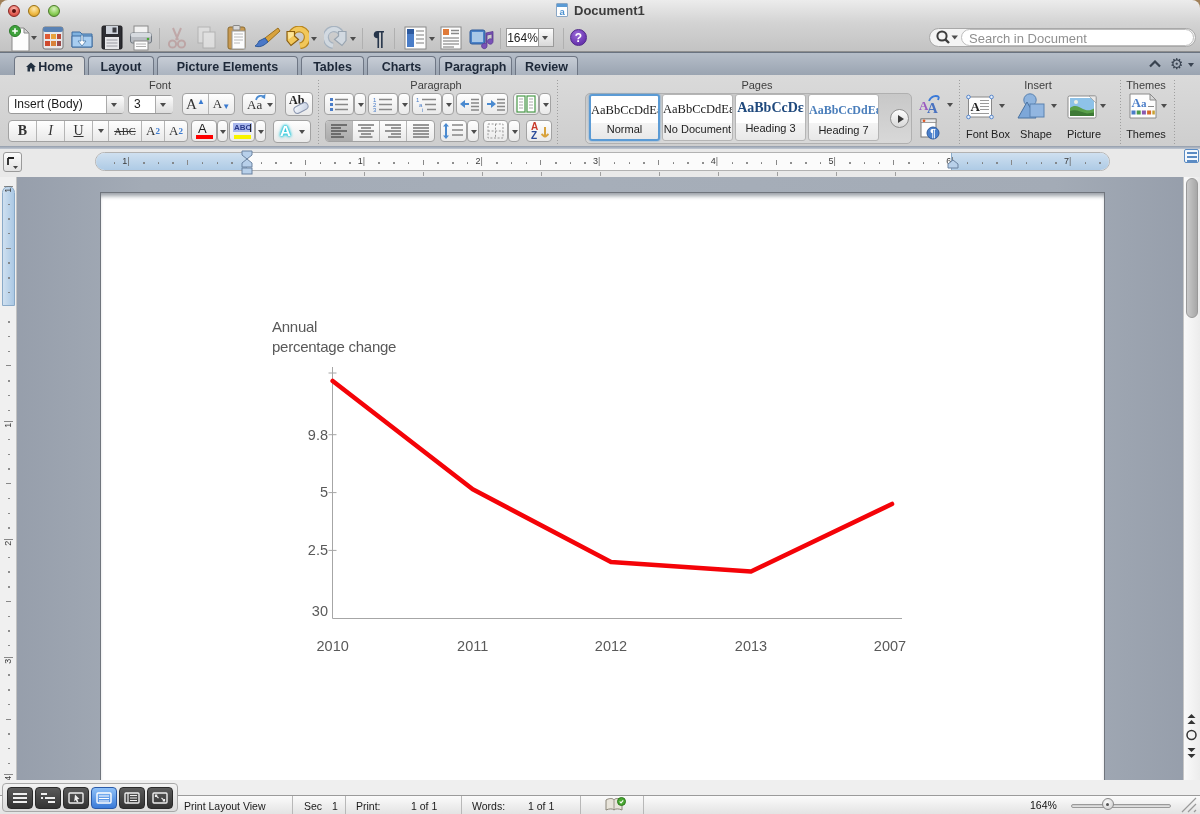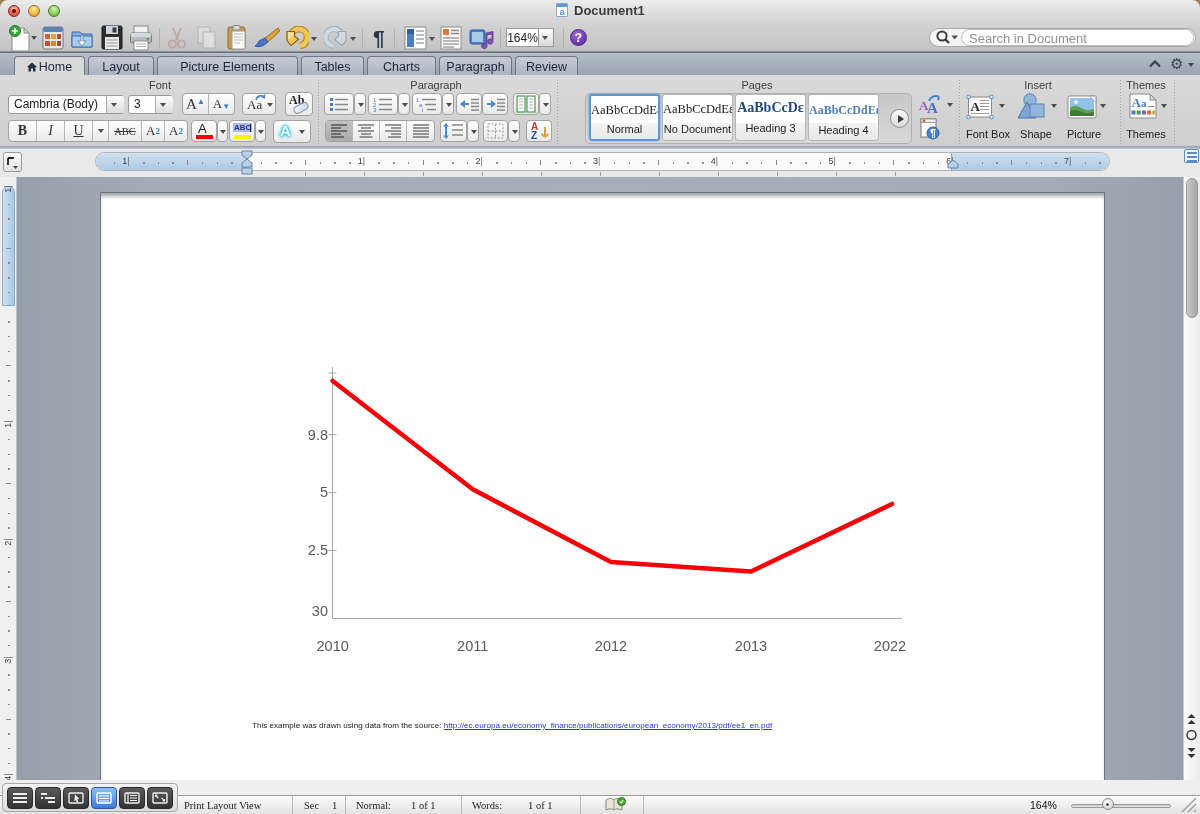--- a/index.html
+++ b/index.html
@@ -156,21 +156,21 @@
     <div class="abs" style="left:538px;top:28px;width:16px;height:19px;background:linear-gradient(#fdfdfd,#d8d8d8);border:1px solid #9a9a9a;"></div>
     <div class="dd" style="left:542px;top:36px;"></div>
     <div class="vsep" style="left:563px;top:28px;height:21px;"></div>
 
     <div class="abs" style="left:570px;top:29px;width:17px;height:17px;border-radius:50%;background:radial-gradient(circle at 40% 30%,#9a6ad8,#6a35b0 70%);border:1px solid #50288a;color:#fff;font-size:12px;font-weight:bold;text-align:center;line-height:16px;">?</div>
   </div>
 </div>
 
 <div class="abs" id="tabrow" style="left:0;top:52px;width:1200px;height:23px;background:linear-gradient(#b6bec9,#9aa4b1);border-top:1px solid #6a7380;">
   <style>
-    .tab { position:absolute; top:3px; height:20px; border:1px solid #6e7684; border-bottom:none; border-radius:4px 4px 0 0; background:linear-gradient(#c7cdd6,#a9b2be); font-size:12.5px; font-weight:400; color:#1d2838; text-align:center; line-height:20px; }
+    .tab { position:absolute; top:3px; height:20px; border:1px solid #6e7684; border-bottom:none; border-radius:4px 4px 0 0; background:linear-gradient(#c7cdd6,#a9b2be); font-size:12.5px; font-weight:700; color:#1d2838; text-align:center; line-height:20px; }
     .tab.active { background:#d9d9d9; }
   </style>
   <div class="tab active" style="left:14px;width:71px;"><svg style="vertical-align:-1px;margin-right:2px;" width="10" height="10" viewBox="0 0 10 10">
         <path d="M5 0.5 L10 5 h-1.5 v4.5 h-2.5 v-3 h-2 v3 h-2.5 v-4.5 h-1.5 z" fill="#223040"></path>
       </svg>Home</div>
   <div class="tab" style="left:88px;width:66px;">Layout</div>
   <div class="tab" style="left:157px;width:141px;">Picture Elements</div>
   <div class="tab" style="left:301px;width:63px;">Tables</div>
   <div class="tab" style="left:367px;width:69px;">Charts</div>
   <div class="tab" style="left:439px;width:73px;">Paragraph</div>
@@ -189,21 +189,21 @@
 <div class="glabel" style="left:697px;">Pages</div>
 <div class="glabel" style="left:978px;">Insert</div>
 <div class="glabel" style="left:1086px;">Themes</div>
 <div class="dotsep" style="left:318px;"></div>
 <div class="dotsep" style="left:557px;"></div>
 <div class="dotsep" style="left:959px;"></div>
 <div class="dotsep" style="left:1120px;"></div>
 <div class="dotsep" style="left:1174px;"></div>
 
 <div class="abs" style="left:8px;top:95px;width:116px;height:19px;background:#fff;border:1px solid #9a9a9a;border-radius:3px;">
-  <div class="abs" style="left:5px;top:0;font-size:12px;color:#1a1a1a;line-height:17px;">Cambria (Body)</div>
+  <div class="abs" style="left:5px;top:0;font-size:12px;color:#1a1a1a;line-height:17px;">Insert (Body)</div>
   <div class="abs" style="left:97px;top:0;width:18px;height:17px;background:linear-gradient(#fdfdfd,#dcdcdc);border-left:1px solid #aaa;border-radius:0 2px 2px 0;"></div>
   <div class="dd" style="left:102px;top:6.5px;"></div>
 </div>
 <div class="abs" style="left:128px;top:95px;width:45px;height:19px;background:#fff;border:1px solid #9a9a9a;border-radius:3px;">
   <div class="abs" style="left:5px;top:0;font-size:12px;color:#1a1a1a;line-height:17px;">3</div>
   <div class="abs" style="left:26px;top:0;width:18px;height:17px;background:linear-gradient(#fdfdfd,#dcdcdc);border-left:1px solid #aaa;border-radius:0 2px 2px 0;"></div>
   <div class="dd" style="left:31px;top:6.5px;"></div>
 </div>
 <div class="seg" style="left:182px;top:93px;width:53px;height:22px;font-family:'Liberation Serif',serif;">
   <div style="width:26px;">
@@ -378,21 +378,21 @@
 <div class="stylebox" style="left:662px;">
   <div class="t1">AaBbCcDdEɛ</div>
     <div class="t2">No Document</div>
 </div>
 <div class="stylebox" style="left:735px;">
   <div class="t1" style="font-weight:bold;color:#1f497d;font-size:14px;margin-top:5px;">AaBbCcDɛ</div>
     <div class="t2">Heading 3</div>
 </div>
 <div class="stylebox" style="left:808px;">
   <div class="t1" style="font-weight:bold;color:#4a7ebb;font-size:12px;margin-top:8px;">AaBbCcDdEɛ</div>
-    <div class="t2">Heading 4</div>
+    <div class="t2">Heading 7</div>
 </div>
 <div class="abs" style="left:890px;top:109px;width:19px;height:19px;border-radius:50%;background:linear-gradient(#fdfdfd,#d8d8d8);border:1px solid #909090;">
   <div class="abs" style="left:6.5px;top:4.5px;width:0;height:0;border-top:4.5px solid transparent;border-bottom:4.5px solid transparent;border-left:6.5px solid #3a3a3a;"></div>
 </div>
 
 <div class="abs" style="left:919px;top:96px;width:26px;height:20px;">
   <span class="abs" style="left:0;top:2px;font-size:13px;font-weight:bold;color:#9a5ac0;font-family:'Liberation Serif',serif;">A</span>
   <span class="abs" style="left:8px;top:4px;font-size:15px;font-weight:bold;color:#4a72c0;font-family:'Liberation Serif',serif;">A</span>
   <svg class="abs" style="left:8px;top:-3px;" width="16" height="10" viewBox="0 0 16 10">
       <path d="M2 8 C4 3 9 2 12 4 M12 4 l-3.5 -1 M12 4 l-1 3" stroke="#3a7ad8" stroke-width="1.8" fill="none"></path>
@@ -607,62 +607,62 @@
 <b style="position:absolute;left:2px;top:6.8px;font-weight:normal;font-size:9px;color:#3a3a3a;transform:rotate(-90deg);transform-origin:center;display:block;width:12px;text-align:center;">1<span style="color:#666">|</span></b>
 <b style="position:absolute;left:2px;top:242.2px;font-weight:normal;font-size:9px;color:#3a3a3a;transform:rotate(-90deg);transform-origin:center;display:block;width:12px;text-align:center;">1<span style="color:#666">|</span></b>
 <b style="position:absolute;left:2px;top:359.9px;font-weight:normal;font-size:9px;color:#3a3a3a;transform:rotate(-90deg);transform-origin:center;display:block;width:12px;text-align:center;">2<span style="color:#666">|</span></b>
 <b style="position:absolute;left:2px;top:477.6px;font-weight:normal;font-size:9px;color:#3a3a3a;transform:rotate(-90deg);transform-origin:center;display:block;width:12px;text-align:center;">3<span style="color:#666">|</span></b>
 <b style="position:absolute;left:2px;top:595.3px;font-weight:normal;font-size:9px;color:#3a3a3a;transform:rotate(-90deg);transform-origin:center;display:block;width:12px;text-align:center;">4<span style="color:#666">|</span></b>
       </div>
   </div>
 
   <div class="abs" id="page" style="left:100px;top:15px;width:1005px;height:588px;background:#fff;border:1px solid #70757d;border-bottom:none;box-shadow:inset 0 5px 4px -2px #989ea6;">
 
+    <div class="abs" style="left:171px;top:124px;width:145px;font-size:15px;line-height:20px;letter-spacing:-0.25px;color:#595959;">Annual<br>percentage change</div>
     <svg class="abs" style="left:200px;top:170px;" width="720px" height="290px" viewBox="0 0 720 290">
 
       <line x1="31.5" y1="4" x2="31.5" y2="255.5" stroke="#a6a6a6" stroke-width="1"></line>
       <line x1="31.5" y1="255.5" x2="601" y2="255.5" stroke="#a6a6a6" stroke-width="1"></line>
       <line x1="27.5" y1="10" x2="35.5" y2="10" stroke="#a6a6a6" stroke-width="1"></line>
       <line x1="27.5" y1="71.7" x2="35.5" y2="71.7" stroke="#a6a6a6" stroke-width="1"></line>
       <line x1="27.5" y1="129.6" x2="35.5" y2="129.6" stroke="#a6a6a6" stroke-width="1"></line>
       <line x1="27.5" y1="187.4" x2="35.5" y2="187.4" stroke="#a6a6a6" stroke-width="1"></line>
       <polyline points="31.7,18 171.7,126.3 310,199 450,208.5 591,141" fill="none" stroke="#f40308" stroke-width="4.6" stroke-linecap="round" stroke-linejoin="round"></polyline>
     </svg>
     <div class="abs" style="left:200px;top:233.5px;width:27px;text-align:right;font-size:14.5px;color:#595959;">9.8</div>
     <div class="abs" style="left:200px;top:291.4px;width:27px;text-align:right;font-size:14.5px;color:#595959;">5</div>
     <div class="abs" style="left:200px;top:349.2px;width:27px;text-align:right;font-size:14.5px;color:#595959;">2.5</div>
     <div class="abs" style="left:200px;top:410.4px;width:27px;text-align:right;font-size:14.5px;color:#595959;">30</div>
     <div class="abs" style="left:231.7px;top:445px;width:40px;margin-left:-20px;text-align:center;font-size:14.5px;color:#595959;">2010</div>
     <div class="abs" style="left:371.7px;top:445px;width:40px;margin-left:-20px;text-align:center;font-size:14.5px;color:#595959;">2011</div>
     <div class="abs" style="left:510px;top:445px;width:40px;margin-left:-20px;text-align:center;font-size:14.5px;color:#595959;">2012</div>
     <div class="abs" style="left:650px;top:445px;width:40px;margin-left:-20px;text-align:center;font-size:14.5px;color:#595959;">2013</div>
-    <div class="abs" style="left:789px;top:445px;width:40px;margin-left:-20px;text-align:center;font-size:14.5px;color:#595959;">2022</div>
-
-    <div class="abs" style="left:151px;top:528px;font-size:8.1px;color:#1a1a1a;white-space:nowrap;">This example was drawn using data from the source: <span style="color:#2b35cc;text-decoration:underline;">http://ec.europa.eu/economy_finance/publications/european_economy/2013/pdf/ee1_en.pdf</span></div>
+    <div class="abs" style="left:789px;top:445px;width:40px;margin-left:-20px;text-align:center;font-size:14.5px;color:#595959;">2007</div>
+
   </div>
 
   <div class="abs" style="left:1183px;top:0;width:17px;height:603px;background:linear-gradient(90deg,#fafafa,#ececec);border-left:1px solid #c6c6c6;"></div>
   <div class="abs" style="left:1185.5px;top:1px;width:12px;height:140px;border-radius:6px;background:linear-gradient(90deg,#c9c9c9,#a7a7a7);border:1px solid #999;"></div>
 
   <svg class="abs" style="left:1185px;top:536px;" width="13" height="62" viewBox="0 0 13 62">
     <path d="M6.5 1 l4 4 h-8 z M6.5 7 l4 4 h-8 z" fill="#333"></path>
     <circle cx="6.5" cy="22" r="4.5" fill="none" stroke="#333" stroke-width="1.5"></circle>
     <path d="M6.5 39 l4 -4 h-8 z M6.5 45 l4 -4 h-8 z" fill="#333"></path>
   </svg>
 </div>
 
 <div class="abs" style="left:0;top:780px;width:1200px;height:15px;background:#efefef;"></div>
 <div class="abs" id="statusbar" style="left:0;top:795px;width:1200px;height:19px;background:linear-gradient(#fbfbfb,#e3e3e3);border-top:1px solid #9b9b9b;">
-  <style>.sbtext{position:absolute;top:3.5px;font-size:10.5px;color:#1a1a1a;font-family:Liberation Serif, serif;} .sbdiv{position:absolute;top:0;width:1px;height:19px;background:#b8b8b8;}</style>
+  <style>.sbtext{position:absolute;top:3.5px;font-size:10.5px;color:#1a1a1a;} .sbdiv{position:absolute;top:0;width:1px;height:19px;background:#b8b8b8;}</style>
   <div class="sbtext" style="left:184px;">Print Layout View</div>
   <div class="sbdiv" style="left:292px;"></div>
   <div class="sbtext" style="left:304px;">Sec</div>
   <div class="sbtext" style="left:332px;">1</div>
   <div class="sbdiv" style="left:345px;"></div>
-  <div class="sbtext" style="left:356px;">Normal:</div>
+  <div class="sbtext" style="left:356px;">Print:</div>
   <div class="sbtext" style="left:411px;">1 of 1</div>
   <div class="sbdiv" style="left:461px;"></div>
   <div class="sbtext" style="left:472px;">Words:</div>
   <div class="sbtext" style="left:528px;">1 of 1</div>
   <div class="sbdiv" style="left:580px;"></div>
   <svg class="abs" style="left:604px;top:1px;" width="24" height="16" viewBox="0 0 24 16">
     <path d="M2 3 c3 -2 7 -2 8 0 c1 -2 5 -2 8 0 v10 c-3 -1.5 -7 -1.5 -8 0 c-1 -1.5 -5 -1.5 -8 0 z" fill="#e8e4da" stroke="#8a8578" stroke-width="1"></path>
     <path d="M10 3 v10" stroke="#8a8578" stroke-width="0.8"></path>
     <circle cx="17.5" cy="4.5" r="4" fill="#4aa832" stroke="#2e7a1e"></circle>
     <path d="M15.7 4.5 l1.3 1.4 l2.2 -2.6" stroke="#fff" stroke-width="1.1" fill="none"></path>

